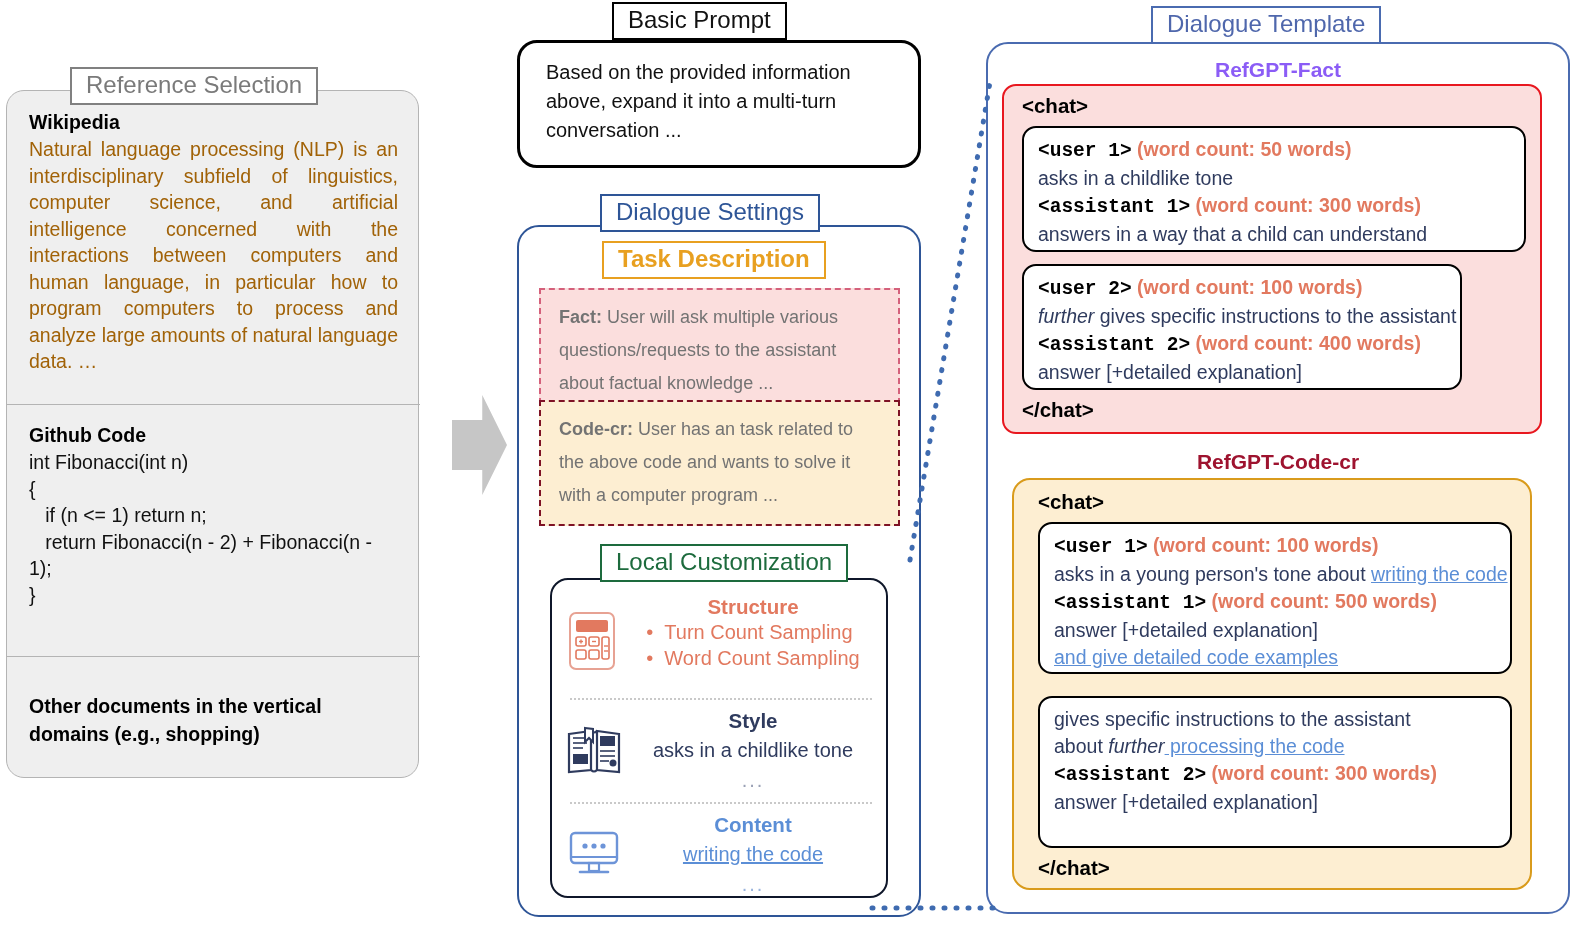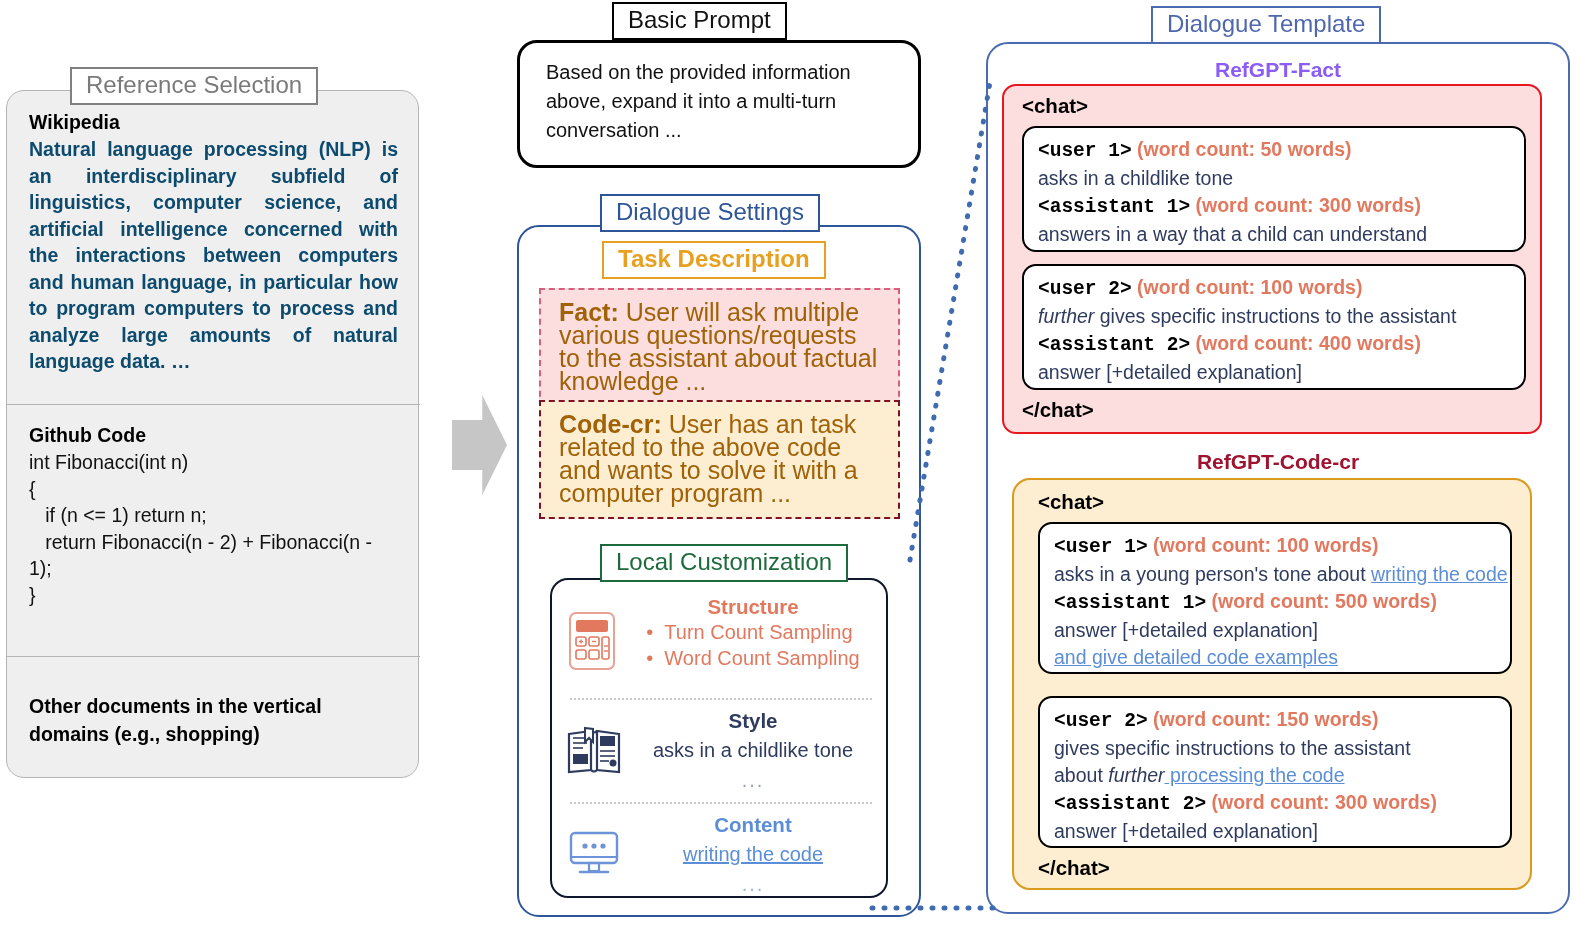--- a/index.html
+++ b/index.html
@@ -19,21 +19,21 @@
 
   
   #ref-panel{
     left:6px;top:90px;width:413px;height:688px;
     background:#efefef;border:1.5px solid #b4b4b4;border-radius:18px;
     z-index:2;
   }
   #ref-label{left:70px;top:67px;}
   .ref-sec{position:absolute;left:0;width:413px;box-sizing:border-box;padding:18px 22px 10px 22px;}
   .ref-sec .hd{font-weight:bold;font-size:19.5px;line-height:27px;color:#000;}
-  .ref-sec .bd{font-size:19.5px;line-height:26.5px;color:#0c4a6e;text-align:justify;font-weight:bold;}
+  .ref-sec .bd{font-size:19.5px;line-height:26.5px;color:#a16207;text-align:justify;}
   .ref-sec .code{font-size:19.5px;line-height:26.5px;color:#111;white-space:pre-wrap;}
   .ref-div{position:absolute;left:0;width:413px;height:0;border-top:1.5px solid #b4b4b4;}
 
   
   #arrow{
     left:452px;top:395px;width:55px;height:100px;
     background:#c6c6c6;
     clip-path:polygon(0% 25%,55% 25%,55% 0%,100% 50%,55% 100%,55% 75%,0% 75%);
   }
 
@@ -56,21 +56,21 @@
     background:#fff;border:2.5px solid #2e5597;border-radius:22px;z-index:2;
   }
   #ds-label{
     left:600px;top:194px;border-color:#2e5597;color:#2e5597;
   }
   #td-label{
     left:602px;top:241px;border-color:#e8a020;color:#e8a020;font-weight:bold;
   }
   .td-box{
     position:absolute;left:539px;width:361px;box-sizing:border-box;
-    padding:11px 16px 12px 18px;font-size:25px;line-height:23px;color:#a16207;
+    padding:11px 16px 12px 18px;font-size:18px;line-height:33px;color:#737373;
   }
   #td-fact{top:288px;background:#fbdedd;border:2px dashed #d4607b;}
   #td-code{top:400px;background:#fdeed2;border:2.5px dashed #7e1225;}
   .td-box b{font-weight:bold;}
 
   #lc-label{
     left:600px;top:544px;border-color:#1d6b3d;color:#1d6b3d;
   }
   #lc-panel{
     left:550px;top:578px;width:338px;height:320px;
@@ -259,21 +259,21 @@
       <span class="wc">(word count: 50 words)</span>
     </div>
     <div class="ln desc">asks in a childlike tone</div>
     <div class="ln">
       <span class="role">&lt;assistant 1&gt;</span>
       <span class="wc">(word count: 300 words)</span>
     </div>
     <div class="ln desc">answers in a way that a child can understand</div>
   </div>
 
-  <div class="turn-box" style="left:18px;top:178px;width:504px;height:126px;">
+  <div class="turn-box" style="left:18px;top:178px;width:440px;height:126px;">
     <div class="ln">
       <span class="role">&lt;user 2&gt;</span>
       <span class="wc">(word count: 100 words)</span>
     </div>
     <div class="ln desc">
       <span class="it">further</span><span> gives specific instructions to the assistant</span>
     </div>
     <div class="ln">
       <span class="role">&lt;assistant 2&gt;</span>
       <span class="wc">(word count: 400 words)</span>
@@ -298,24 +298,20 @@
     </div>
     <div class="ln">
       <span class="role">&lt;assistant 1&gt;</span>
       <span class="wc">(word count: 500 words)</span>
     </div>
     <div class="ln desc">answer [+detailed explanation]</div>
     <div class="ln lnk">and give detailed code examples</div>
   </div>
 
   <div class="turn-box" style="left:24px;top:216px;width:474px;height:152px;">
-    <div class="ln">
-      <span class="role">&lt;user 2&gt;</span>
-      <span class="wc">(word count: 150 words)</span>
-    </div>
     <div class="ln desc">gives specific instructions to the assistant</div>
     <div class="ln desc">
       <span>about </span><span class="it">further</span><span class="lnk"> processing the code</span>
     </div>
     <div class="ln">
       <span class="role">&lt;assistant 2&gt;</span>
       <span class="wc">(word count: 300 words)</span>
     </div>
     <div class="ln desc">answer [+detailed explanation]</div>
   </div>

